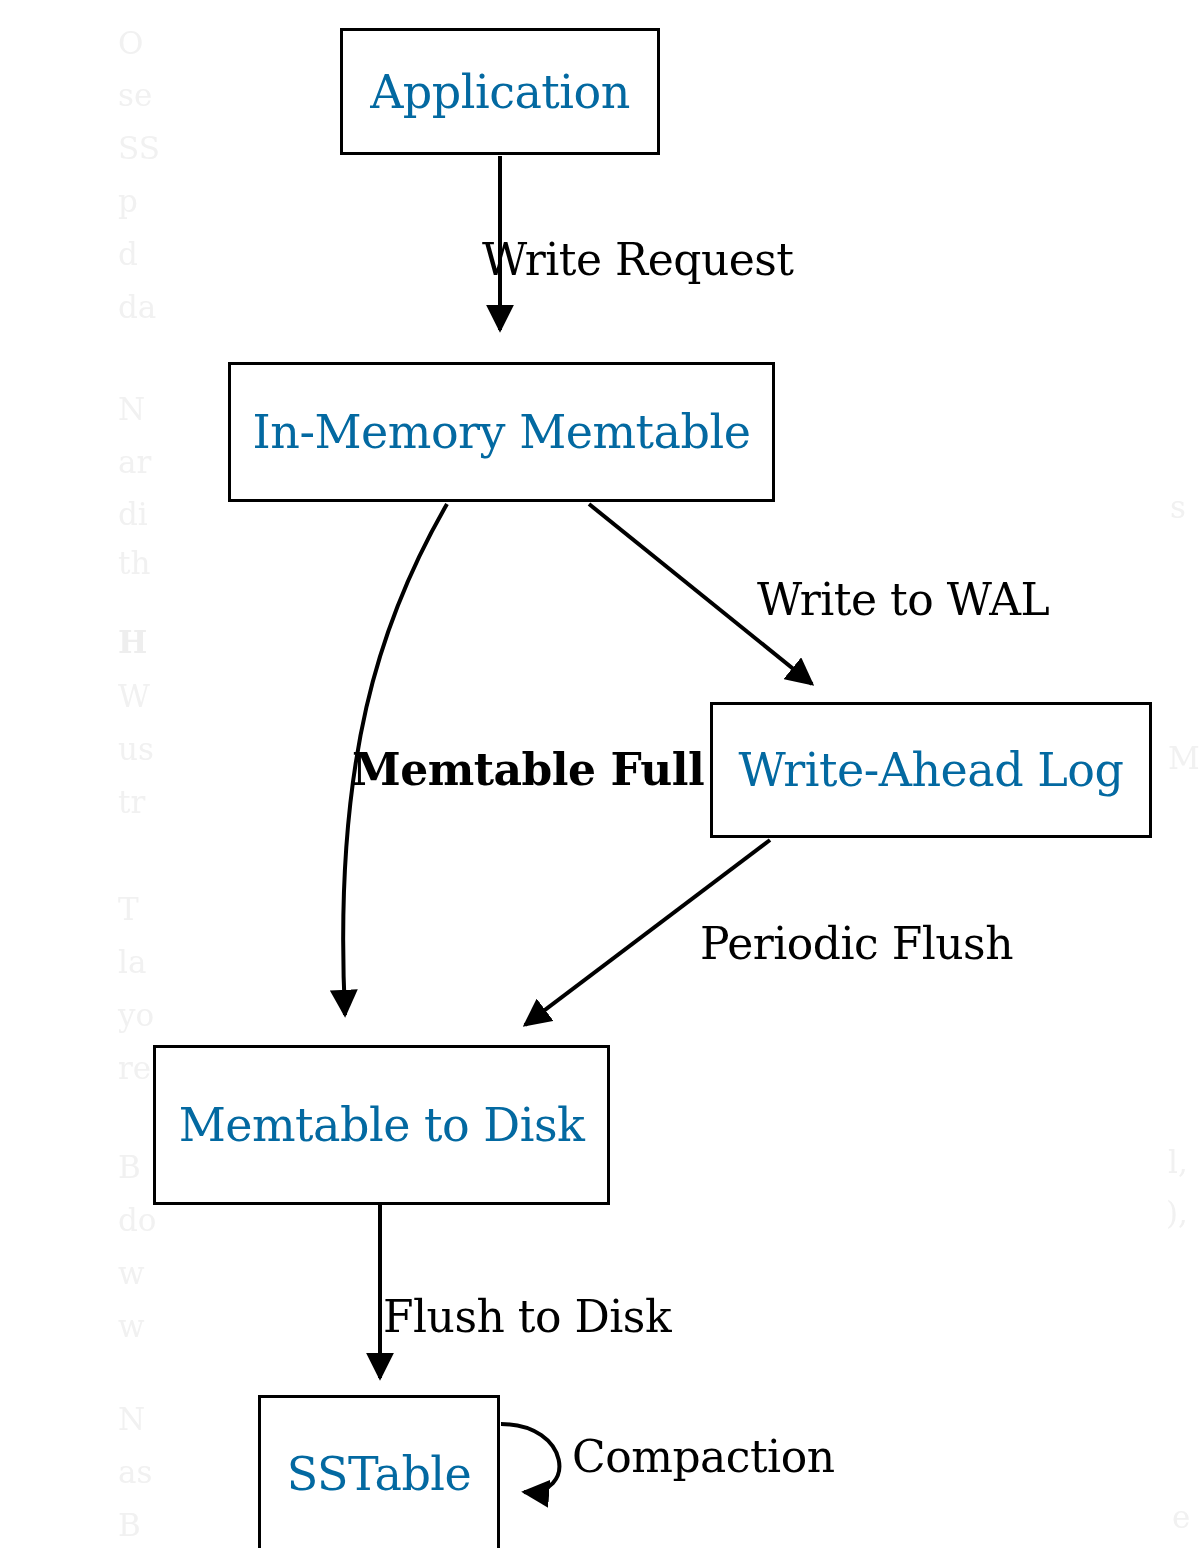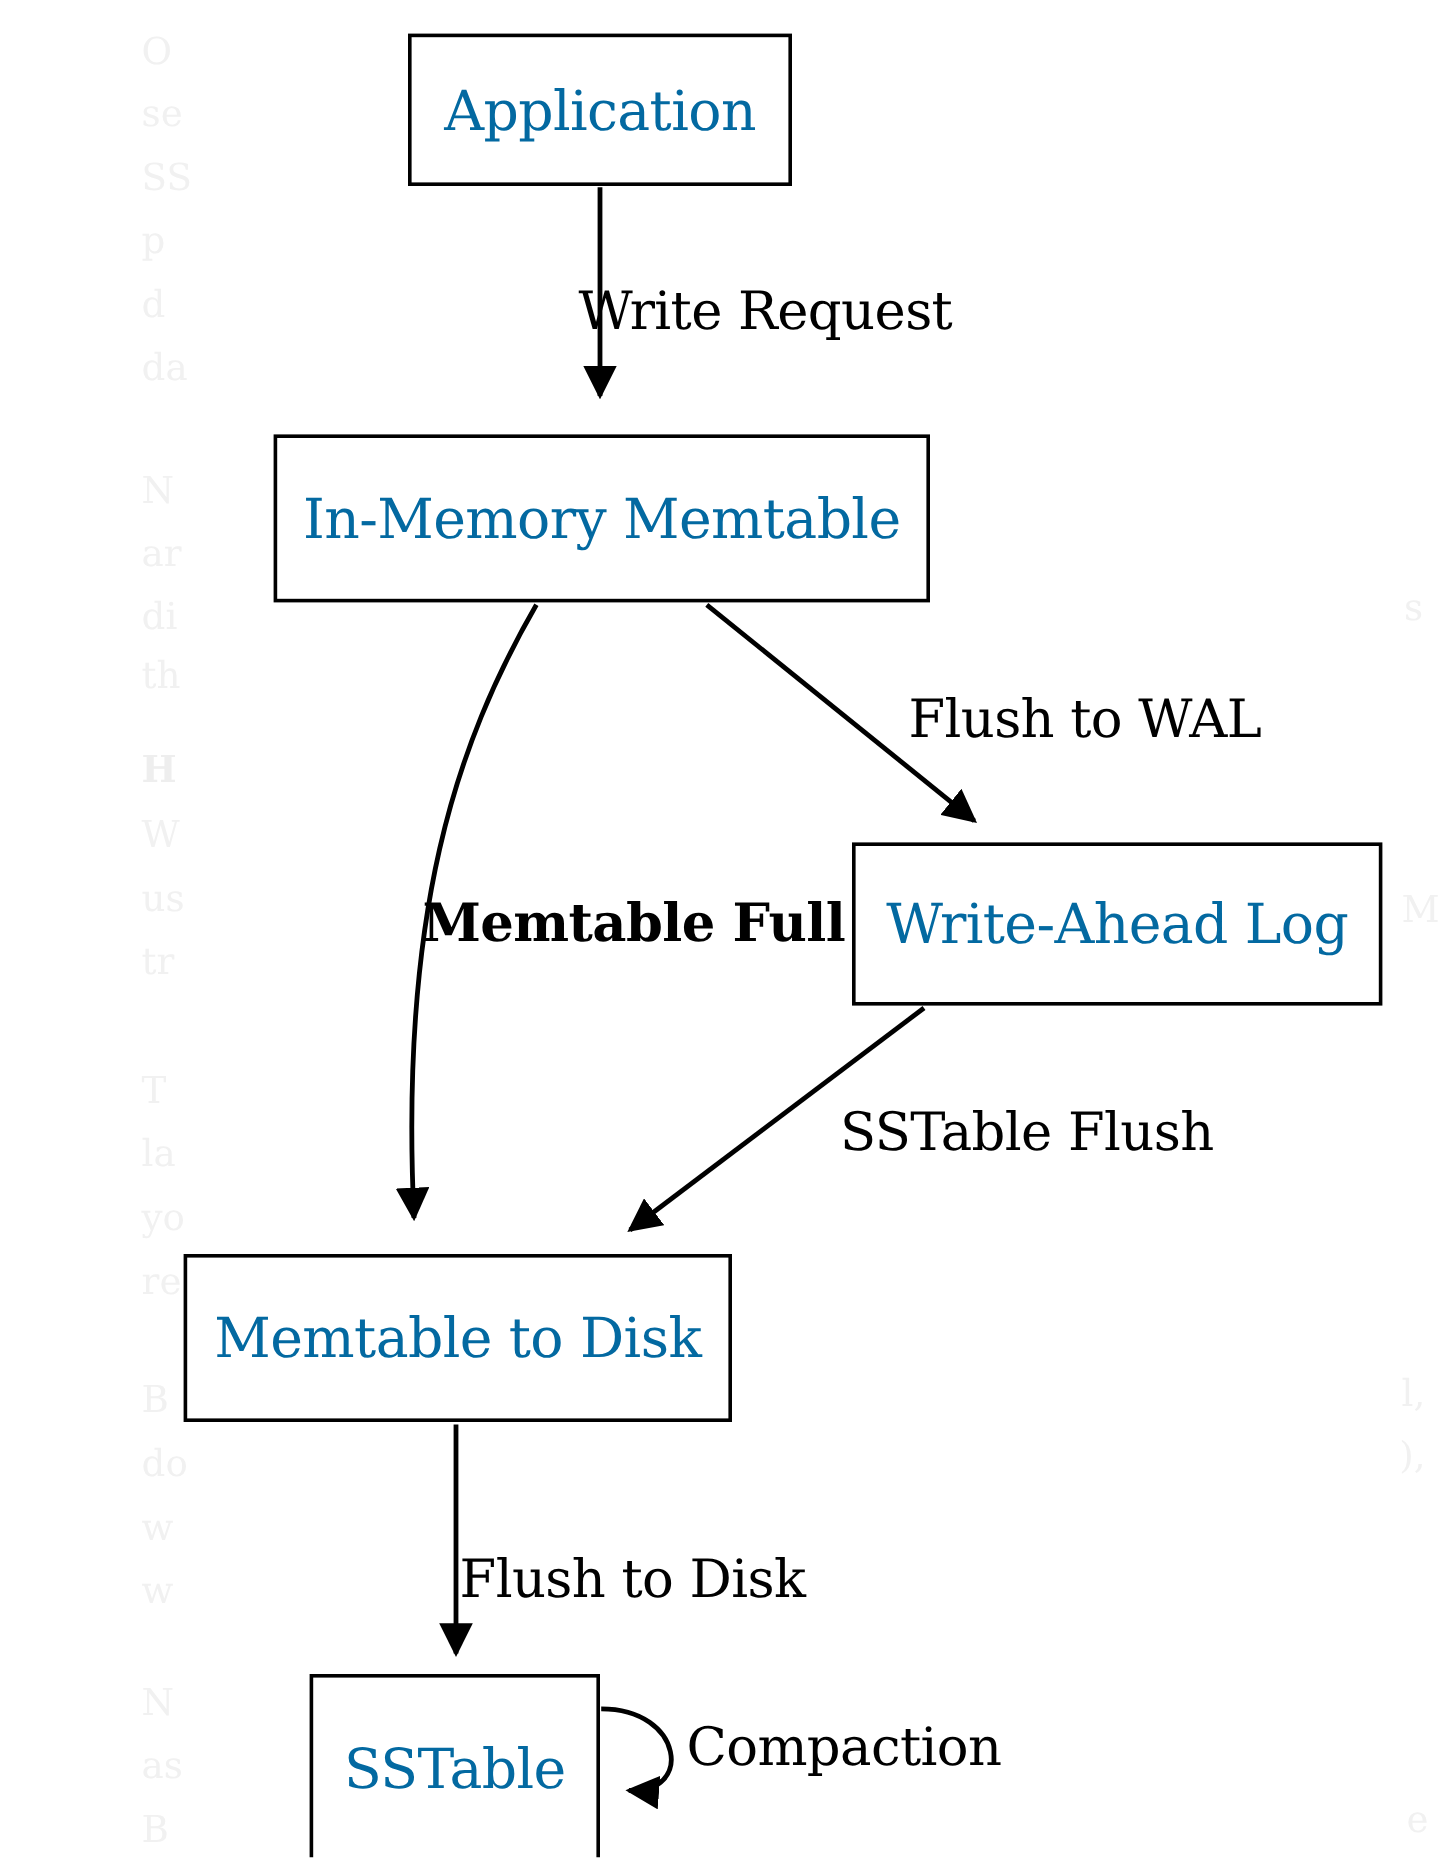--- a/index.html
+++ b/index.html
@@ -152,33 +152,33 @@
   </div>
 
   <div class="node" style="left:228px; top:362px; width:547px; height:140px;">
     <span class="node-label">In-Memory Memtable</span>
   </div>
 
   <div class="node" style="left:710px; top:702px; width:442px; height:136px;">
     <span class="node-label">Write-Ahead Log</span>
   </div>
 
-  <div class="node" style="left:153px; top:1045px; width:457px; height:140px;">
+  <div class="node" style="left:153px; top:1045px; width:457px; height:160px;">
     <span class="node-label">Memtable to Disk</span>
   </div>
 
   <div class="node" style="left:258px; top:1395px; width:242px; height:158px;">
     <span class="node-label">SSTable</span>
   </div>
 
   <div class="edge-label" style="left:482px; top:238px;">Write Request</div>
 
-  <div class="edge-label" style="left:757px; top:578px;">Flush to WAL</div>
+  <div class="edge-label" style="left:757px; top:578px;">Write to WAL</div>
 
   <div class="edge-label" style="left:352px; top:748px;font-weight:bold;">Memtable Full</div>
 
-  <div class="edge-label" style="left:700px; top:922px;">SSTable Flush</div>
+  <div class="edge-label" style="left:700px; top:922px;">Periodic Flush</div>
 
   <div class="edge-label" style="left:383px; top:1263px;margin-top:32px;">Flush to Disk</div>
 
   <div class="edge-label" style="left:572px; top:1435px;">Compaction</div>
 
 </div>
 
 </body></html>

